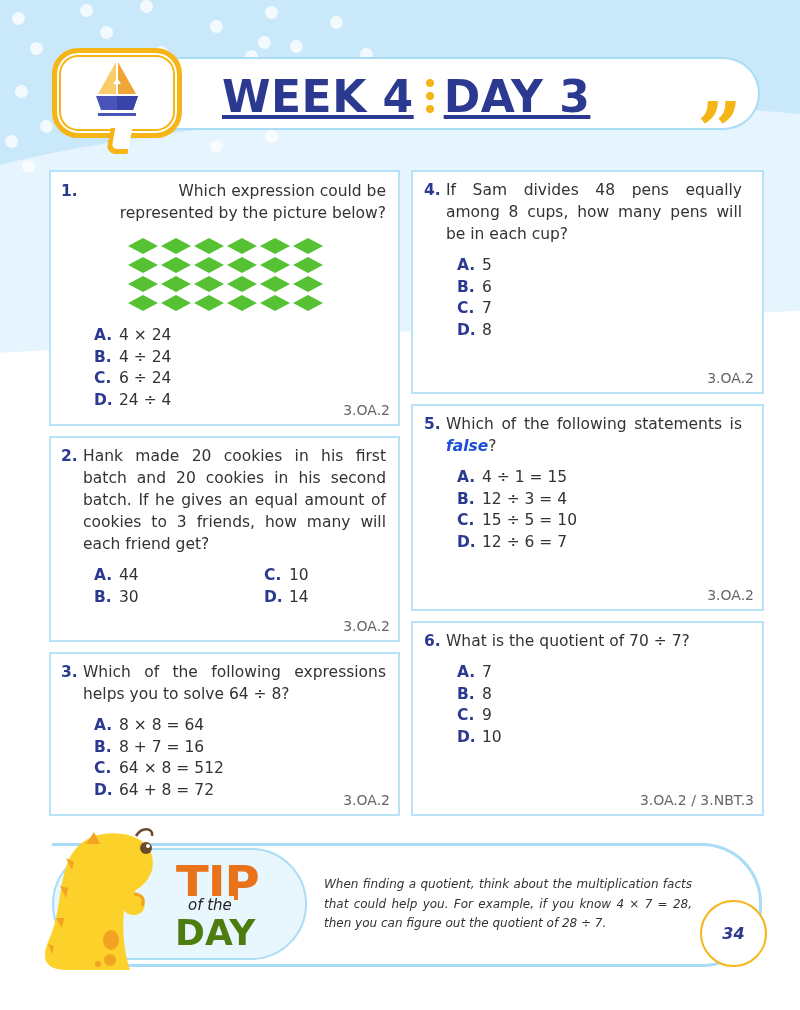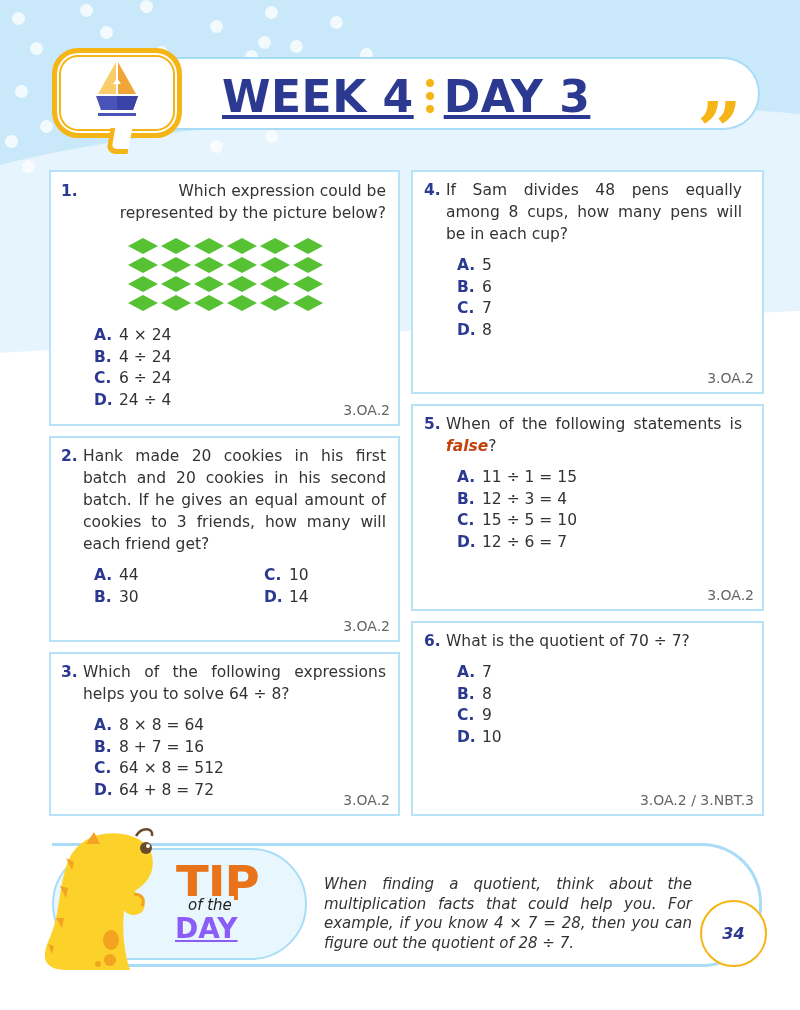--- a/index.html
+++ b/index.html
@@ -19,38 +19,38 @@
   .bubble { position: absolute; left: 52px; top: 48px; width: 130px; height: 90px; background: #ffffff; border: 5px solid #f6b517; border-radius: 26px; box-shadow: inset 0 0 0 2px #ffffff, inset 0 0 0 4px #f6b517; }
   .bubble-tail { position: absolute; left: 108px; top: 128px; width: 22px; height: 26px; background: #ffffff; border-left: 5px solid #f6b517; border-bottom: 5px solid #f6b517; border-radius: 0 0 0 10px; transform: skewX(-10deg); }
   .boat { position: absolute; left: 92px; top: 60px; width: 50px; height: 60px; }
   .quote-mark { position: absolute; left: 697px; top: 92px; font-family: "DejaVu Serif", serif; font-weight: bold; font-size: 78px; line-height: 1; color: #f6b517; }
 
   
   .qbox { position: absolute; background: #ffffff; border: 2px solid #b7e2f8; }
   .qrow { display: flex; font-size: 15.5px; line-height: 22px; color: #333333; }
   .qnum { width: 22px; flex: none; font-weight: bold; color: #2b3990; }
   .qtext { flex: 1; text-align: justify; }
-  .qtext em { font-weight: bold; font-style: italic; color: #c2410c; }
+  .qtext em { font-weight: bold; font-style: italic; color: #1d4ed8; }
   .opts { margin-left: 33px; margin-top: 10px; }
   .opt { display: flex; font-size: 15.5px; line-height: 21.5px; }
   .opt-letter { width: 25px; font-weight: bold; color: #2b3990; }
   .opts-grid { display: grid; grid-template-columns: 170px 170px; margin-left: 33px; margin-top: 10px; }
   .std { position: absolute; right: 8px; bottom: 6px; font-size: 14px; color: #666666; }
 
   .diamonds { display: grid; grid-template-columns: repeat(6, 33px); grid-row-gap: 3px; margin: 14px 0 0 67px; }
   .dia { width: 30px; height: 16px; background: #55c133; clip-path: polygon(50% 0, 100% 50%, 50% 100%, 0 50%); }
 
   
   .tip-pill-outer { position: absolute; left: 52px; top: 843px; width: 710px; height: 124px; background: #ffffff; border: 3px solid #a8dcf7; border-left: none; border-radius: 0 60px 60px 0; }
   .tip-pill-inner { position: absolute; left: 52px; top: 848px; width: 255px; height: 112px; background: #e8f6fe; border: 2px solid #a8dcf7; border-radius: 56px; }
   .tip-word { position: absolute; font-weight: bold; font-family: "DejaVu Sans", sans-serif; }
   .tip-tip { left: 176px; top: 855px; font-size: 48px; color: #e8731a; letter-spacing: -1px; }
   .tip-ofthe { left: 186px; top: 896px; font-size: 15px; font-style: italic; font-weight: normal; color: #222222; background: #e8f6fe; padding: 0 2px; }
-  .tip-day { left: 175px; top: 912px; font-size: 28px; color: #8b5cf6; text-decoration: underline; }
-  .tip-text { position: absolute; left: 324px; top: 875px; width: 368px; font-size: 15px; line-height: 19.5px; font-style: italic; color: #333333; text-align: justify; }
+  .tip-day { left: 175px; top: 912px; font-size: 36px; color: #4d7c0f; }
+  .tip-text { position: absolute; left: 324px; top: 875px; width: 368px; font-size: 12px; line-height: 19.5px; font-style: italic; color: #333333; text-align: justify; }
   .page-num { position: absolute; left: 700px; top: 900px; width: 67px; height: 67px; border-radius: 50%; background: #ffffff; border: 2px solid #f6b517; display: flex; align-items: center; justify-content: center; font-size: 16px; font-weight: bold; font-style: italic; color: #2b3990; }
 
   .dino { position: absolute; left: 38px; top: 822px; width: 130px; height: 150px; }
 </style>
 </head>
 <body>
 
 <div class="bg-top"></div>
 <div class="bg-wave"></div>
 <div>
@@ -229,26 +229,26 @@
         <span class="opt-letter">D.</span>
         <span>8</span>
       </div>
   </div>
   <span class="std">3.OA.2</span>
 </div>
 
 <div class="qbox" style="left:411px;top:404px;width:353px;height:207px;padding:7px 20px 0 11px;">
   <div class="qrow">
     <span class="qnum">5.</span>
-    <span class="qtext" style="text-align-last:left"><span>When of the following statements is </span><em>false</em><span>?</span></span>
+    <span class="qtext" style="text-align-last:left"><span>Which of the following statements is </span><em>false</em><span>?</span></span>
   </div>
   <div class="opts">
     <div class="opt">
         <span class="opt-letter">A.</span>
-        <span>11 ÷ 1 = 15</span>
+        <span>4 ÷ 1 = 15</span>
       </div>
     <div class="opt">
         <span class="opt-letter">B.</span>
         <span>12 ÷ 3 = 4</span>
       </div>
     <div class="opt">
         <span class="opt-letter">C.</span>
         <span>15 ÷ 5 = 10</span>
       </div>
     <div class="opt">

